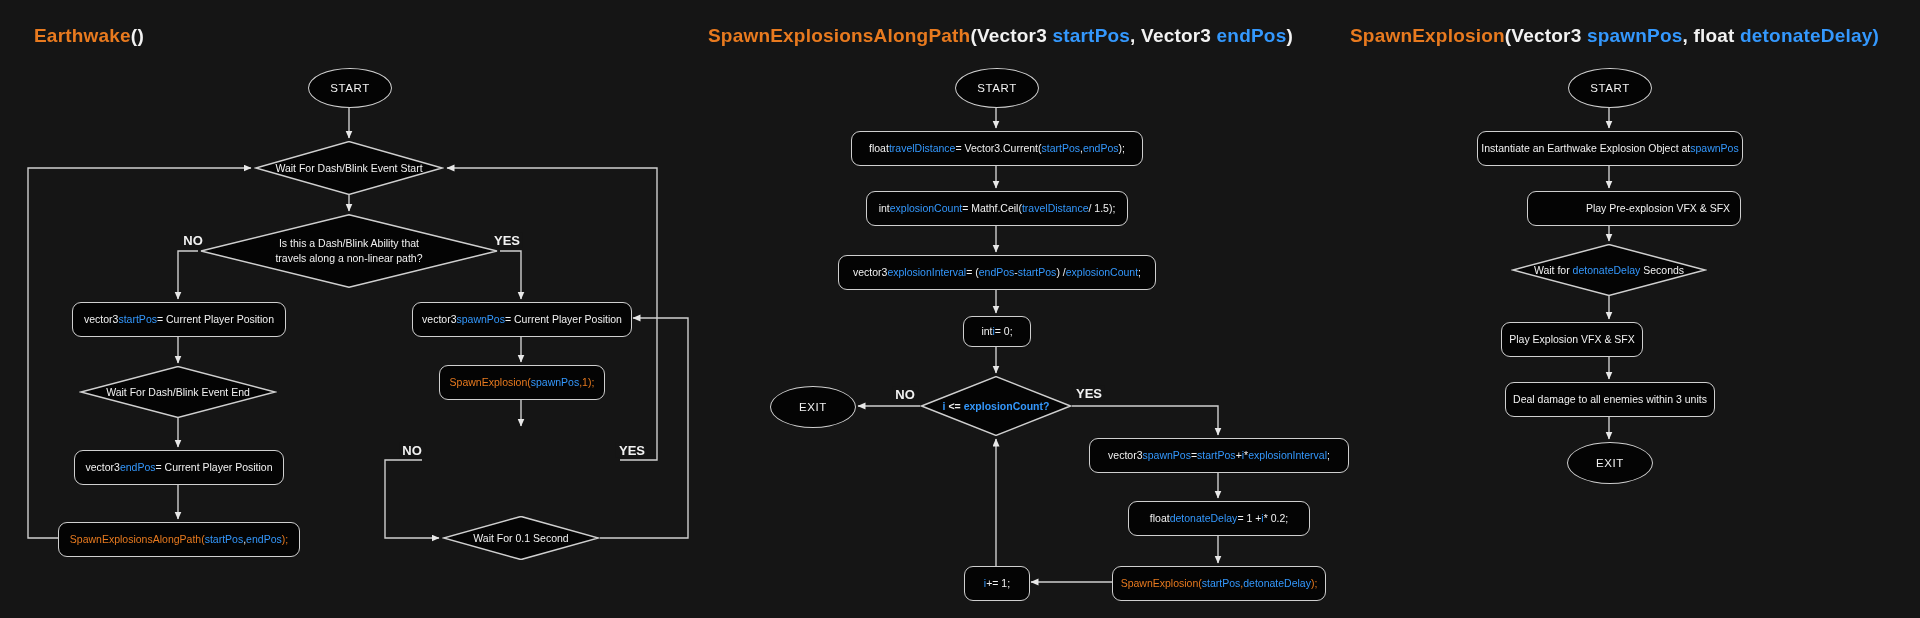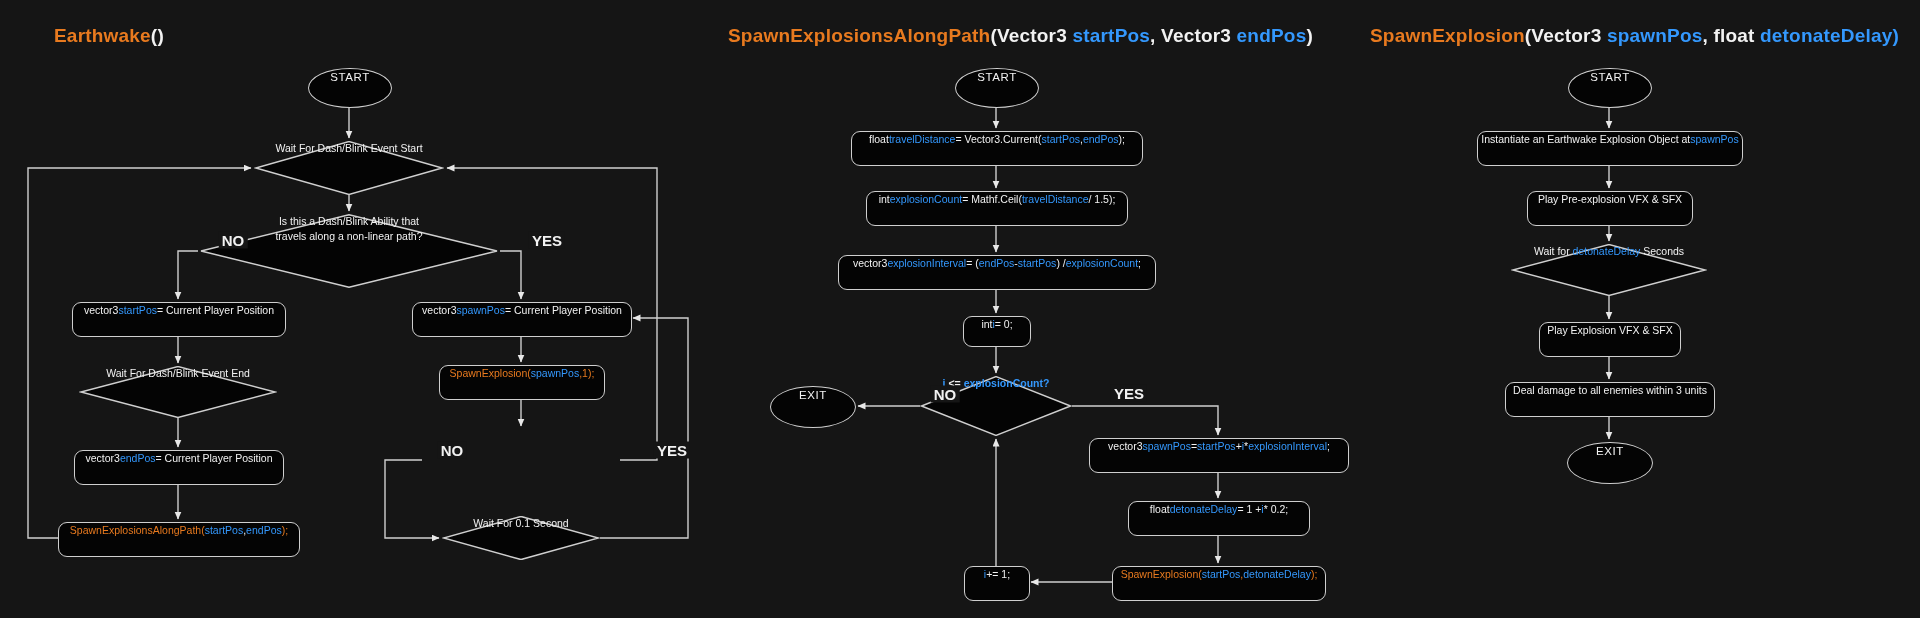--- a/index.html
+++ b/index.html
@@ -12,44 +12,44 @@
   }
   html,body{margin:0;padding:0;background:var(--bg);}
   #canvas{
     position:relative;width:1920px;height:618px;overflow:hidden;
     background:var(--bg);
     font-family:"Liberation Sans",sans-serif;
     -webkit-font-smoothing:antialiased;
   }
   .title{
     position:absolute;font-size:19px;font-weight:bold;letter-spacing:.2px;
-    white-space:nowrap;color:var(--text);margin-left:20px;
+    white-space:nowrap;color:var(--text);
   }
   .node{
-    position:absolute;display:flex;align-items:flex-start;justify-content:center;
+    position:absolute;display:flex;align-items:center;justify-content:center;
     text-align:center;color:var(--text);font-size:10.5px;line-height:1.4;
     white-space:nowrap;
   }
   .box{
     background:var(--node-fill);border:1.5px solid var(--stroke);border-radius:9px;
   }
   .ellipse{
     background:var(--node-fill);border:1.5px solid var(--stroke);border-radius:50%;
     font-size:11.5px;letter-spacing:.6px;
   }
   .diamond{background:transparent;}
   .dshape{position:absolute;left:0;top:0;width:100%;height:100%;}
   .dtext{position:relative;z-index:1;padding:0 12px;white-space:normal;}
   .seg-white{color:var(--text);}
   .seg-blue{color:var(--blue);}
   .seg-orange{color:var(--orange);}
   .edge-label{
     position:absolute;transform:translate(-50%,-50%);
-    font-size:15px;font-weight:bold;color:var(--text);
-    background:var(--bg);padding:0 3px;z-index:2;white-space:nowrap;margin-left:40px;
+    font-size:13px;font-weight:bold;color:var(--text);
+    background:var(--bg);padding:0 3px;z-index:2;white-space:nowrap;
   }
   #edges{position:absolute;left:0;top:0;width:1920px;height:618px;}
   #edges polyline{fill:none;stroke:var(--stroke);stroke-width:1.4;}
 </style>
 </head>
 <body>
 
 <div id="canvas">
 
   <svg id="edges" width="1920" height="618" viewBox="0 0 1920 618">
@@ -247,32 +247,32 @@
   <div class="edge-label" style="left:1089px;top:393px;">YES</div>
 
   <div class="node ellipse" style="left:1568px;top:68px;width:82px;height:38px;">
       <span class="seg-white">START</span>
     </div>
 
   <div class="node box" style="left:1477px;top:131px;width:264px;height:33px;">
       <span class="seg-white">Instantiate an Earthwake Explosion Object at </span>
       <span class="seg-blue">spawnPos</span>
     </div>
-  <div class="node box" style="left:1527px;top:191px;width:164px;height:33px;">
+  <div class="node box" style="left:1527px;top:191px;width:164px;height:33px;padding-left:48px;">
       <span class="seg-white">Play Pre-explosion VFX &amp; SFX</span>
     </div>
 
   <div class="node diamond" style="left:1511px;top:244px;width:196px;height:52px;">
     <svg class="dshape" viewBox="0 0 100 100" preserveAspectRatio="none">
         <polygon points="50,1 99,50 50,99 1,50" fill="#040404" stroke="#cfcfcf" stroke-width="1.5" vector-effect="non-scaling-stroke"></polygon>
       </svg>
     <div class="dtext"><span class="seg-white">Wait for </span><span class="seg-blue">detonateDelay</span><span class="seg-white"> Seconds</span></div>
   </div>
 
-  <div class="node box" style="left:1539px;top:322px;width:140px;height:33px;border-radius:9px;">
+  <div class="node box" style="left:1501px;top:322px;width:140px;height:33px;border-radius:9px;">
       <span class="seg-white">Play Explosion VFX &amp; SFX</span>
     </div>
   <div class="node box" style="left:1505px;top:382px;width:208px;height:33px;">
       <span class="seg-white">Deal damage to all enemies within 3 units</span>
     </div>
 
   <div class="node ellipse" style="left:1567px;top:442px;width:84px;height:40px;">
       <span class="seg-white">EXIT</span>
     </div>
 

